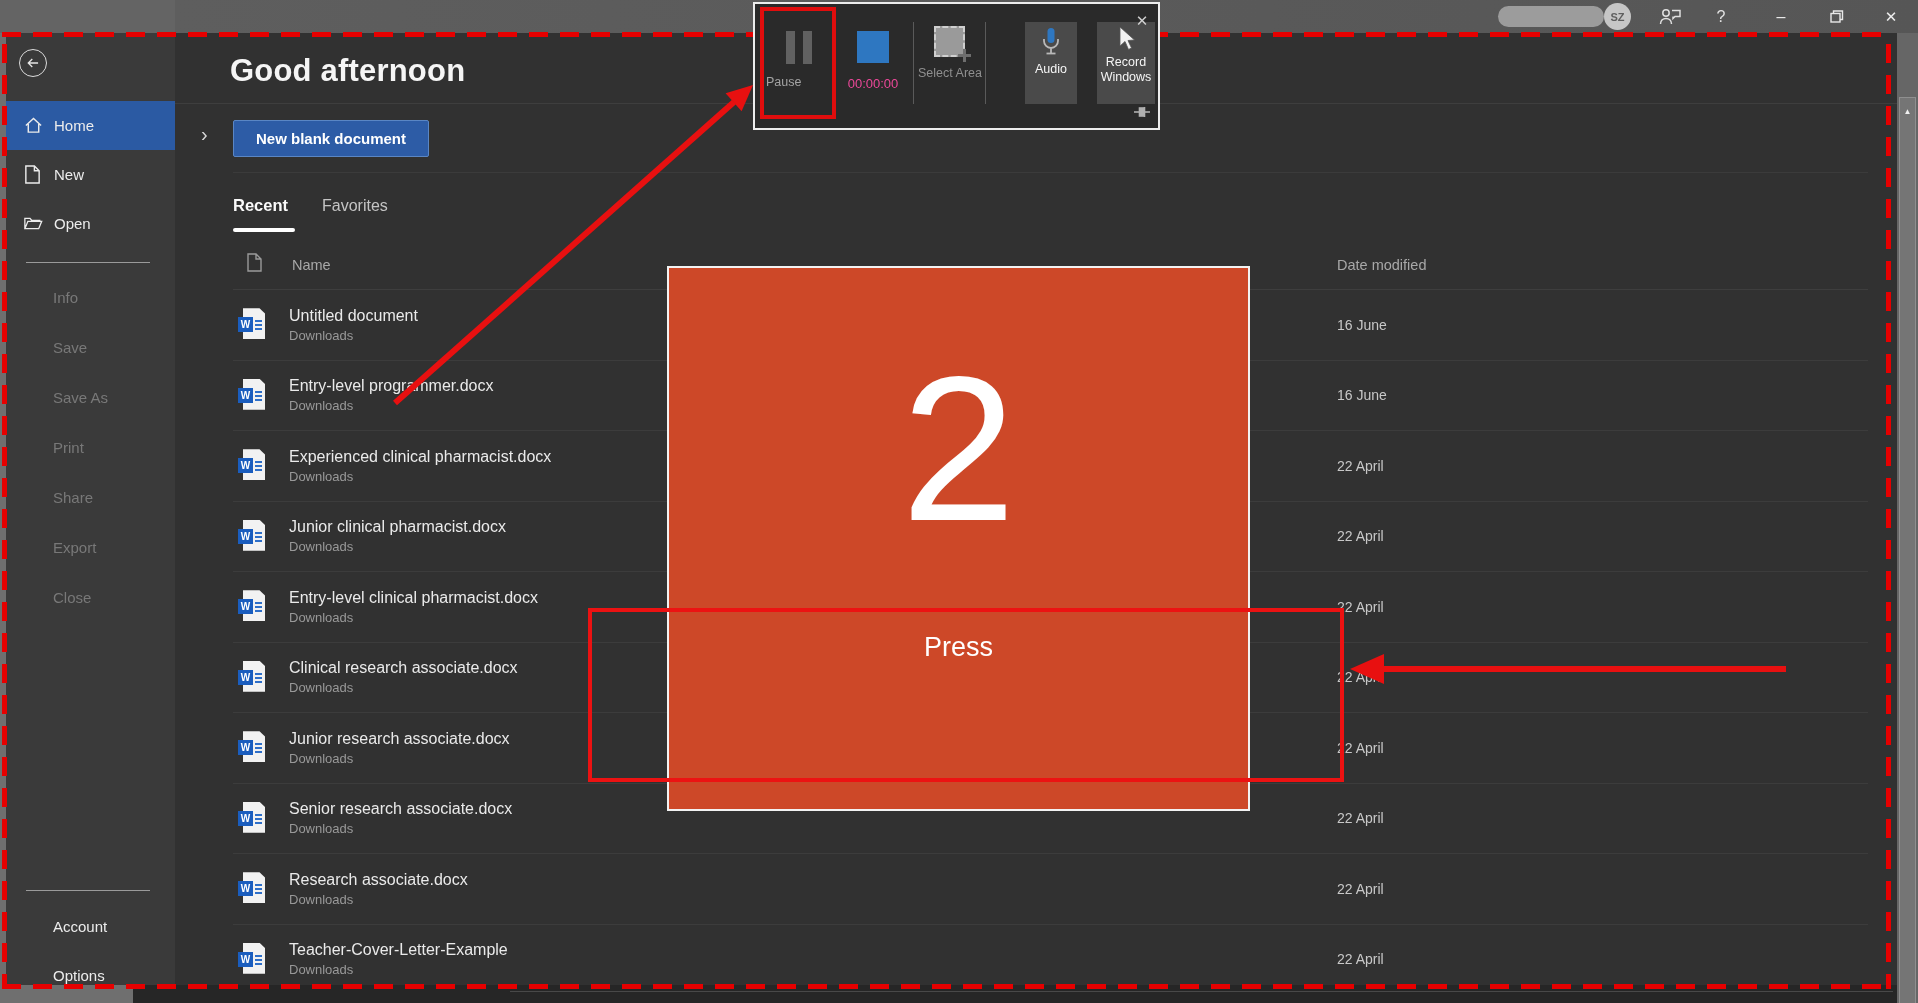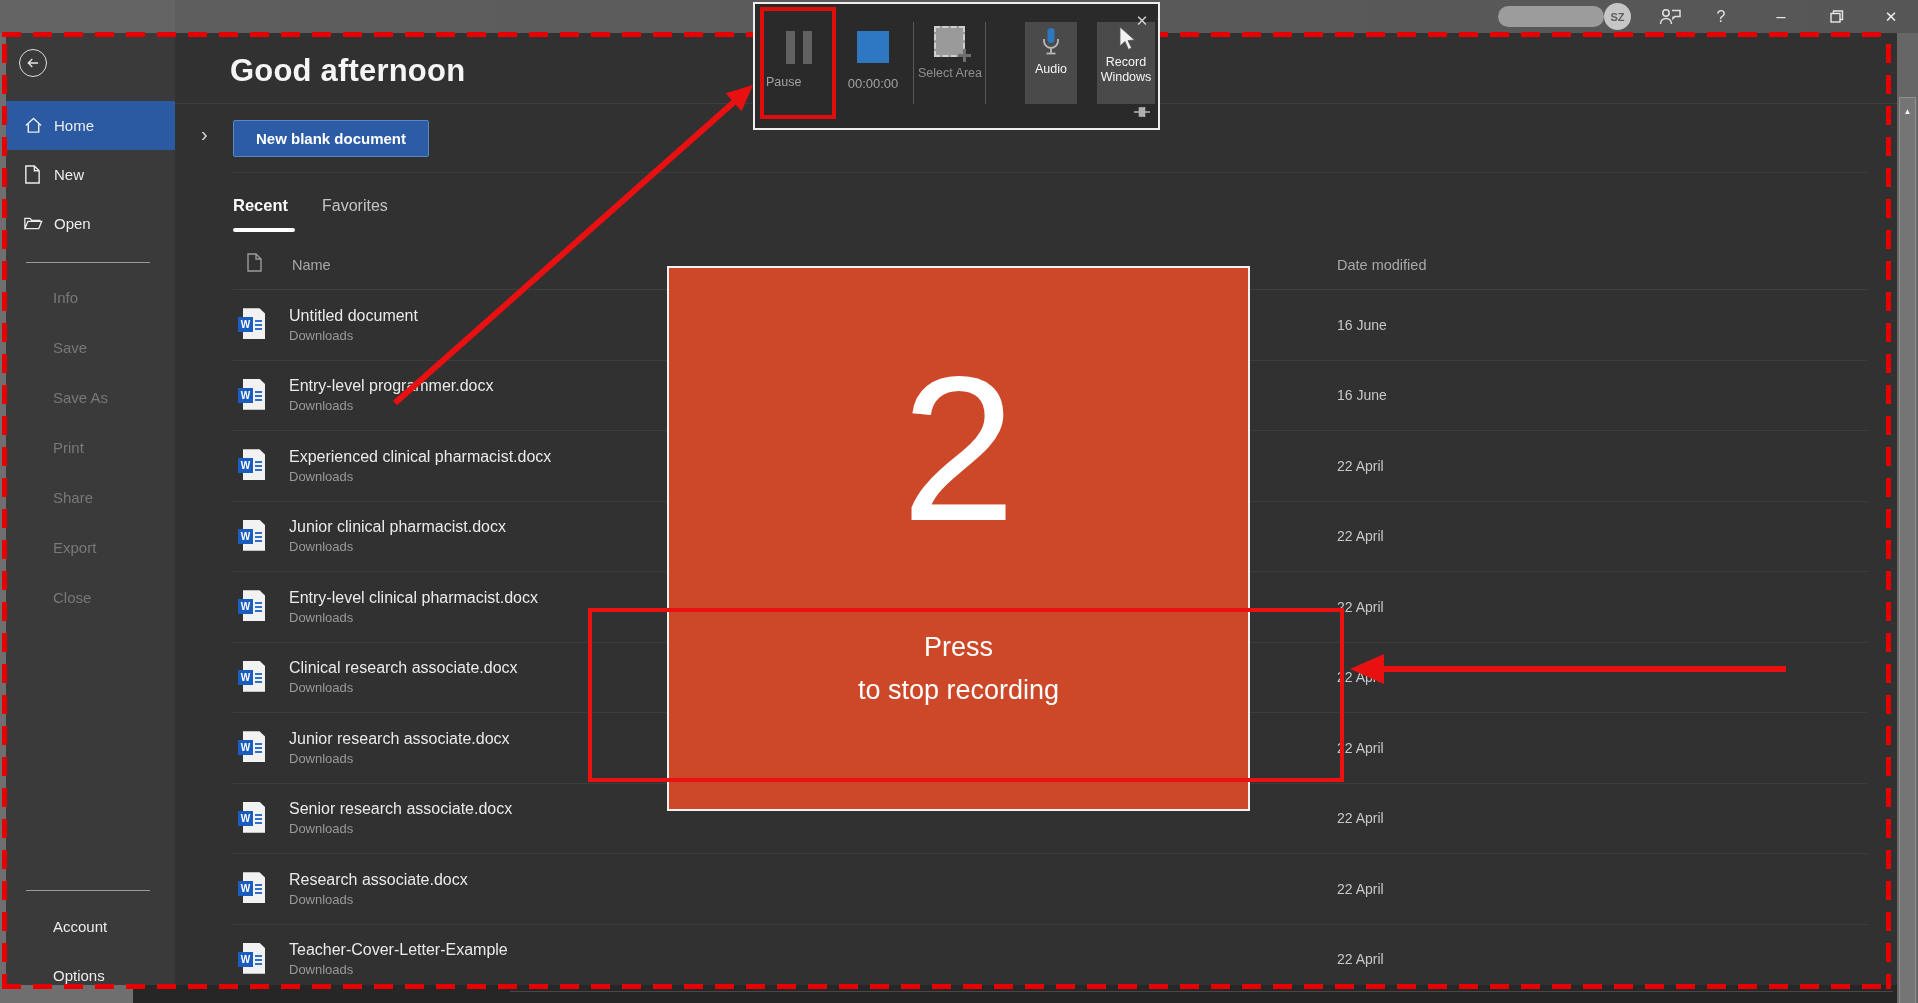--- a/index.html
+++ b/index.html
@@ -102,21 +102,21 @@
   .arrows { position:absolute; left:0; top:0; width:1918px; height:1003px; z-index:50; pointer-events:none; }
 
   
   .recorder { position:absolute; left:753px; top:2px; width:407px; height:128px; background:#2a2a2a;
               border:2px solid #ededed; z-index:40; color:#e8e8e8; }
   .pause-frame { position:absolute; left:5px; top:3px; width:76px; height:112px; border:4px solid #e00d0d; }
   .pause-bars { position:absolute; left:31px; top:27px; display:flex; gap:8px; }
   .pause-bars span { width:9px; height:33px; background:#616161; }
   .pause-label { position:absolute; left:11px; top:71px; width:64px; text-align:left; font-size:12.5px; color:#a3a3a3; }
   .stop-btn { position:absolute; left:102px; top:27px; width:32px; height:32px; background:#2e77c1; }
-  .timer { position:absolute; left:86px; top:72px; width:64px; text-align:center; font-size:13px; color:#a3a3a3; }
+  .timer { position:absolute; left:86px; top:72px; width:64px; text-align:center; font-size:13px; color:#ec4899; }
   .tool-div { position:absolute; top:18px; width:1px; height:82px; background:#5a5a5a; }
   .td1 { left:158px; } .td2 { left:230px; }
   .sel-icon { position:absolute; left:179px; top:22px; width:31px; height:31px; background:#9a9a9a;
               border:2px dashed #cfcfcf; }
   .sel-plus { position:absolute; left:203px; top:45px; width:13px; height:13px; }
   .sel-plus:before { content:""; position:absolute; left:5px; top:0; width:3px; height:13px; background:#6e6e6e; }
   .sel-plus:after { content:""; position:absolute; left:0; top:5px; width:13px; height:3px; background:#6e6e6e; }
   .sel-label { position:absolute; left:162px; top:61px; width:66px; text-align:center; font-size:12.5px;
                line-height:16px; color:#8f8f8f; }
   .tool-btn { position:absolute; top:18px; height:82px; background:#4a4a4a; display:flex; flex-direction:column;
@@ -369,21 +369,20 @@
     <div class="vtrack"></div>
     <div class="vup">▲</div>
   </div>
 
   <div class="rec-border"></div>
 
   <div class="countdown">
     <div class="count-num">2</div>
     <div class="count-text">
       <div>Press</div>
-      <div>to stop recording</div>
     </div>
   </div>
 
   <div class="stop-rect"></div>
 
   <div class="recorder">
     <div class="pause-frame"></div>
     <div class="pause-bars">
         <span></span>
         <span></span>

